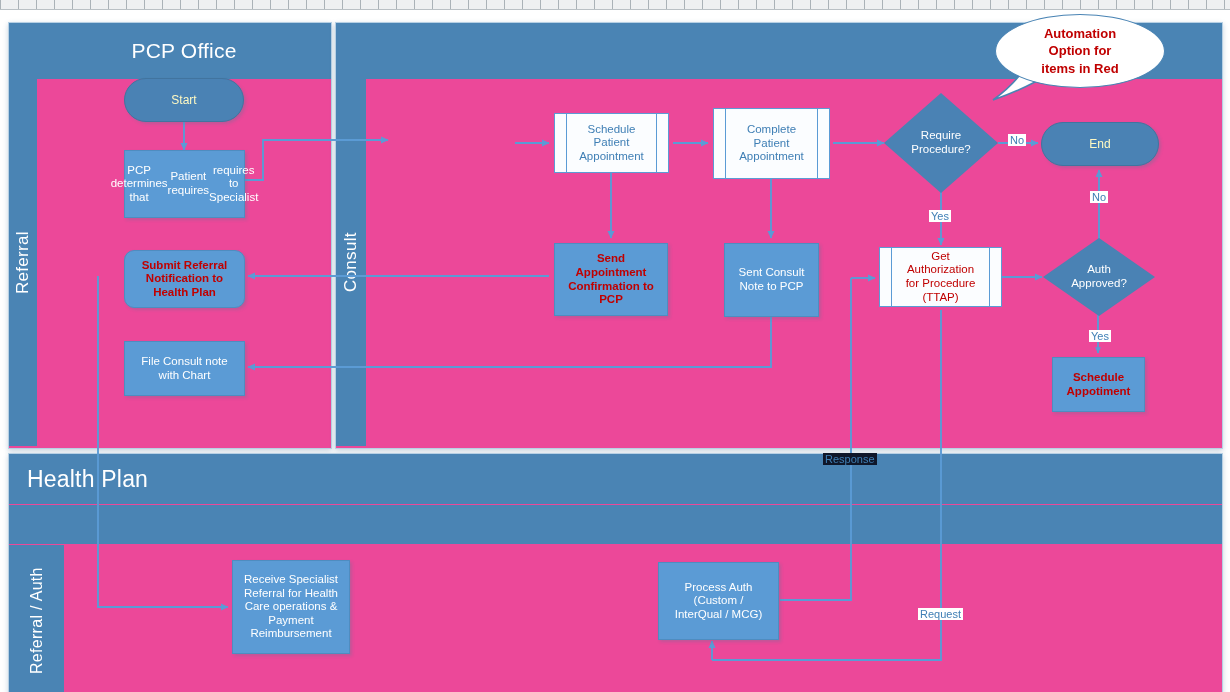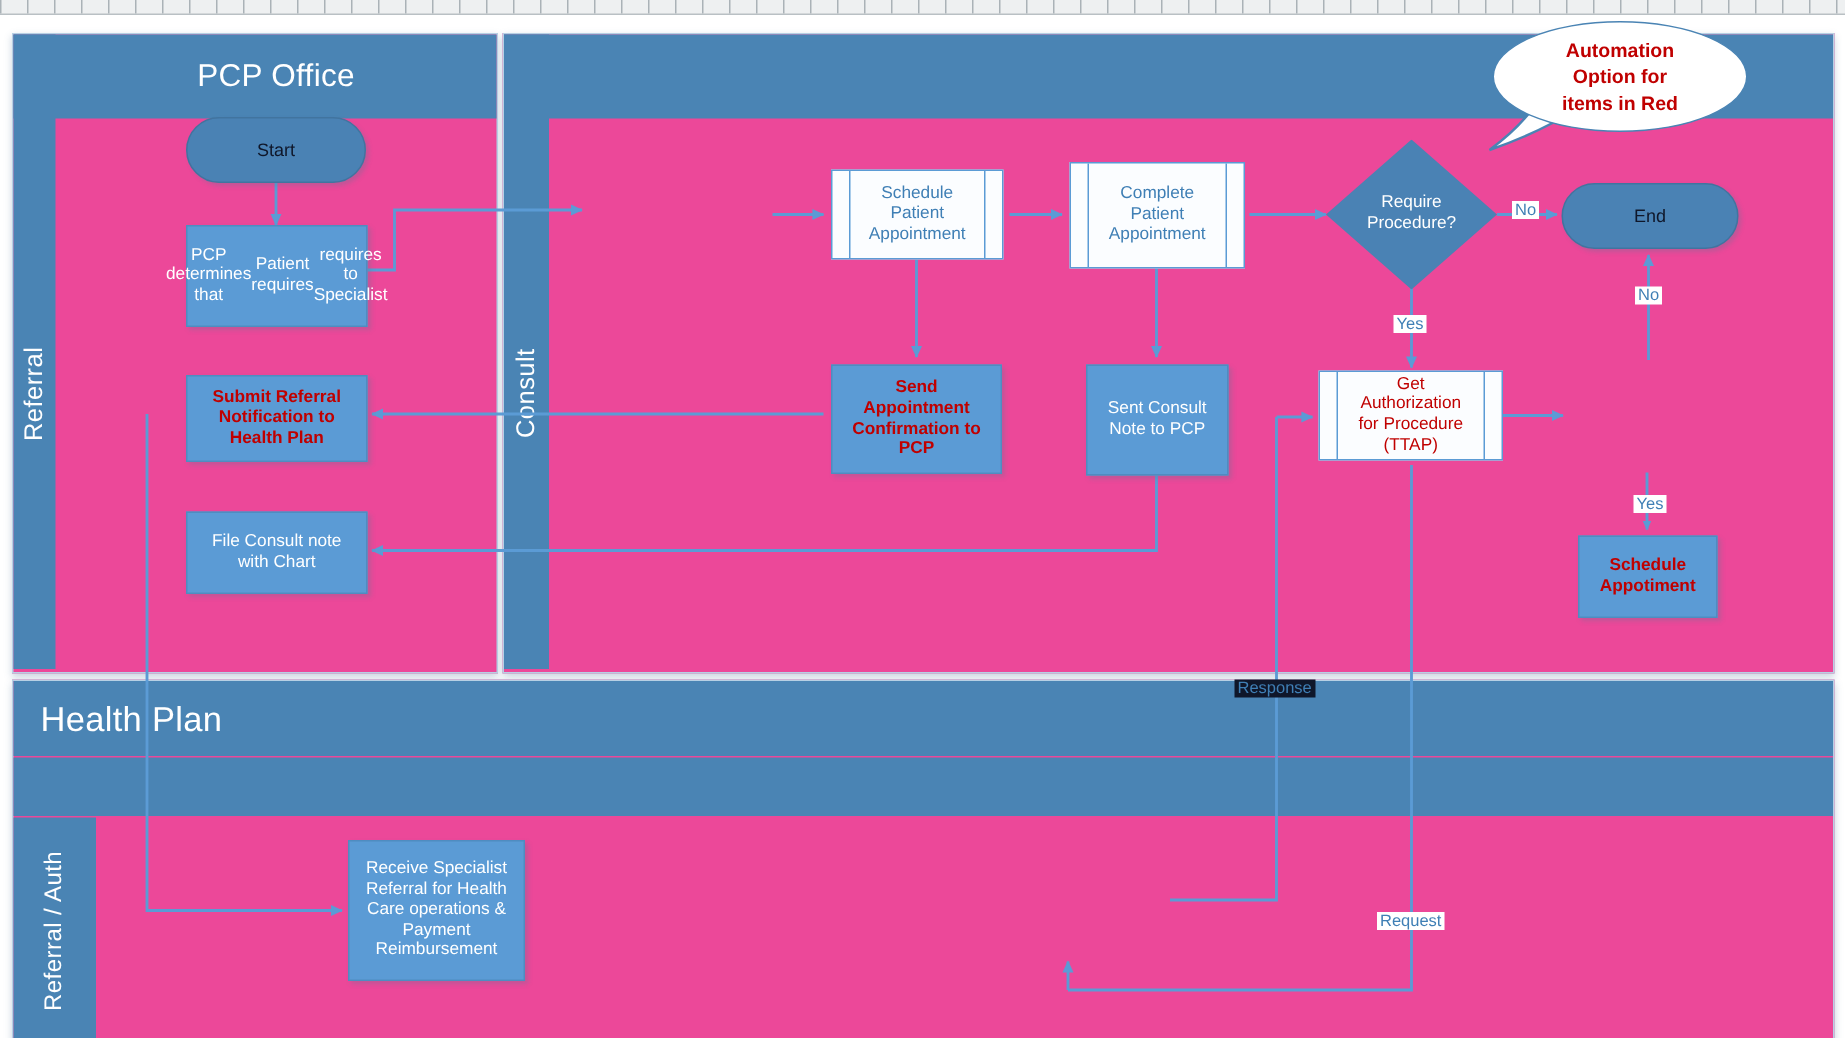--- a/index.html
+++ b/index.html
@@ -31,21 +31,21 @@
 
   
   .node{position:absolute;box-sizing:border-box;
         display:flex;align-items:center;justify-content:center;
         text-align:center;line-height:1.18;}
   .proc{background:#5b9bd5;border:1px solid #4f8cc0;color:#ffffff;
         font-size:11.5px;padding:3px 5px;
         box-shadow:2px 2px 3px rgba(90,120,150,.30);}
   .proc.red{color:#c00000;font-weight:600;}
 
-  .term{background:#4a82b4;border:1px solid #41749f;color:#0f172a;
+  .term{background:#4a82b4;border:1px solid #41749f;color:#fef9c3;
         font-size:12px;border-radius:24px;
         box-shadow:2px 2px 3px rgba(90,120,150,.30);}
 
   
   .pdp{background:#fbfdff;border:1.5px solid #5b9bd5;color:#3f7fb5;
        font-size:11.5px;padding:3px 16px;}
   .pdp.red{color:#c00000;}
   .pdp::before,.pdp::after{content:"";position:absolute;top:0;bottom:0;
        width:0;border-left:1.5px solid #5b9bd5;}
   .pdp::before{left:11px;}
@@ -250,21 +250,21 @@
   <div class="node term" style="left:124px;top:78px;width:120px;height:44px;">
     <span>Start</span>
   </div>
 
   <div class="node proc" style="left:124px;top:150px;width:121px;height:68px;">
     <span>PCP determines that</span>
     <span>Patient requires</span>
     <span>requires to Specialist</span>
   </div>
 
-  <div class="node proc red" style="left:124px;top:250px;width:121px;height:58px;flex-direction:column;">
+  <div class="node proc red" style="left:124px;top:250px;width:121px;height:58px;flex-direction:column;border-radius:10px;">
     <span>Submit Referral</span>
     <span>Notification to</span>
     <span>Health Plan</span>
   </div>
 
   <div class="node proc" style="left:124px;top:341px;width:121px;height:55px;flex-direction:column;">
     <span>File Consult note</span>
     <span>with Chart</span>
   </div>
 
@@ -307,34 +307,48 @@
     <span>End</span>
   </div>
 
   <div class="node pdp red" style="left:879px;top:247px;width:123px;height:60px;flex-direction:column;">
     <span>Get</span>
     <span>Authorization</span>
     <span>for Procedure</span>
     <span>(TTAP)</span>
   </div>
 
+  <div class="dec" style="left:1043px;top:238px;width:112px;height:78px;">
+    <div class="dia"></div>
+    <div class="txt">
+      <div>
+        <div>Auth</div>
+        <div>Approved?</div>
+      </div>
+    </div>
+  </div>
 
   <div class="node proc red" style="left:1052px;top:357px;width:93px;height:55px;flex-direction:column;">
     <span>Schedule</span>
     <span>Appotiment</span>
   </div>
 
   <div class="node proc" style="left:232px;top:560px;width:118px;height:94px;flex-direction:column;">
     <span>Receive Specialist</span>
     <span>Referral for Health</span>
     <span>Care operations &amp;</span>
     <span>Payment</span>
     <span>Reimbursement</span>
   </div>
 
+  <div class="node proc" style="left:658px;top:562px;width:121px;height:78px;flex-direction:column;">
+    <span>Process Auth</span>
+    <span>(Custom /</span>
+    <span>InterQual / MCG)</span>
+  </div>
 
   <svg class="svgwrap" viewBox="0 0 1230 692" width="1230" height="692">
     <path d="M1022,72 Q1012,86 993,100 Q1016,92 1035,82 Z" fill="#ffffff" stroke="#4a84b4" stroke-width="1.6"></path>
   </svg>
 
   <div class="callout" style="left:995px;top:14px;width:168px;height:72px;">
     <div>
       <div>Automation</div>
       <div>Option for</div>
       <div>items in Red</div>

